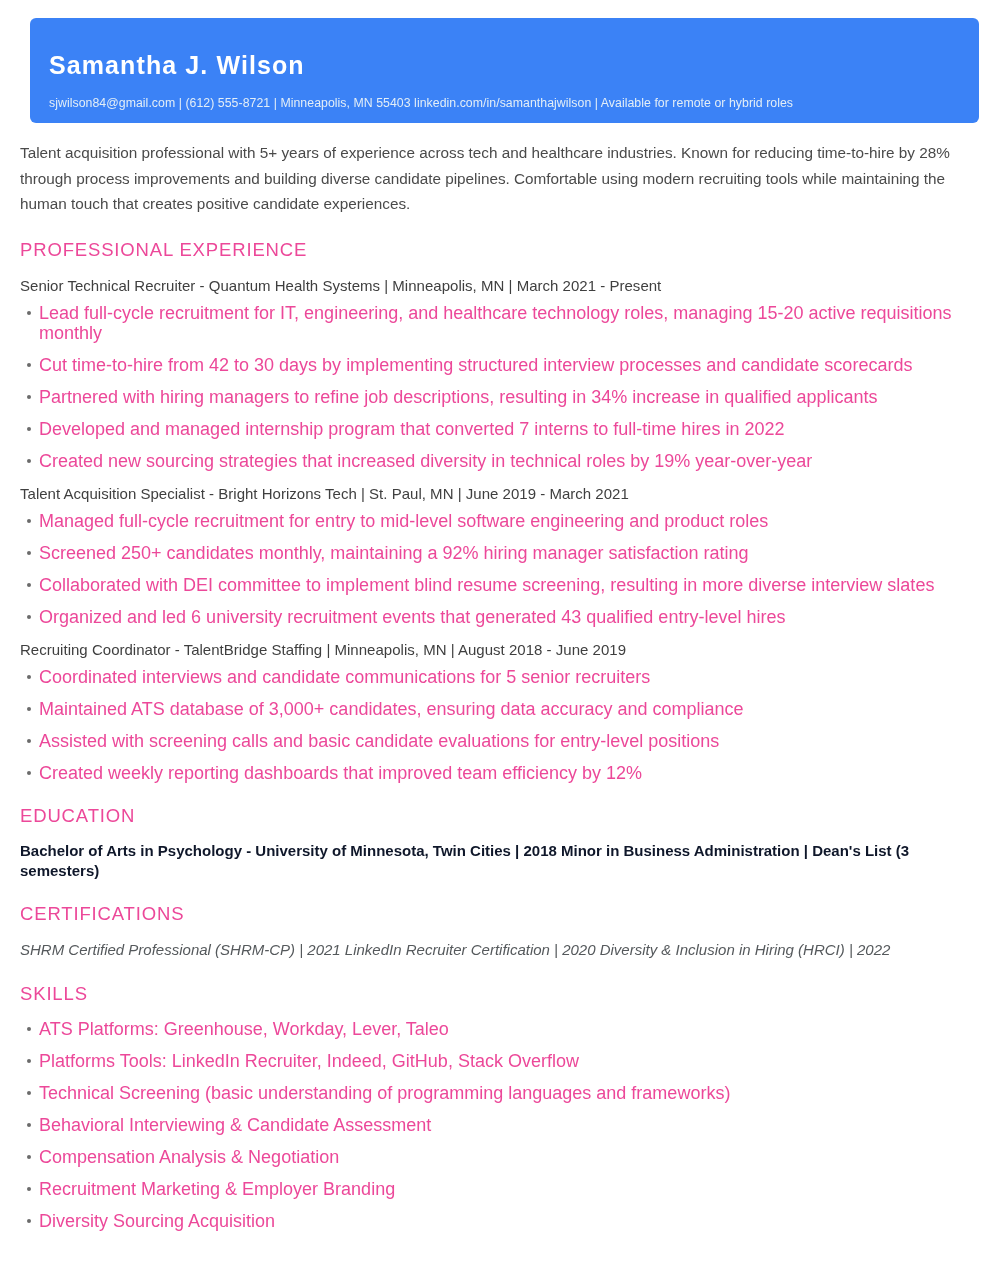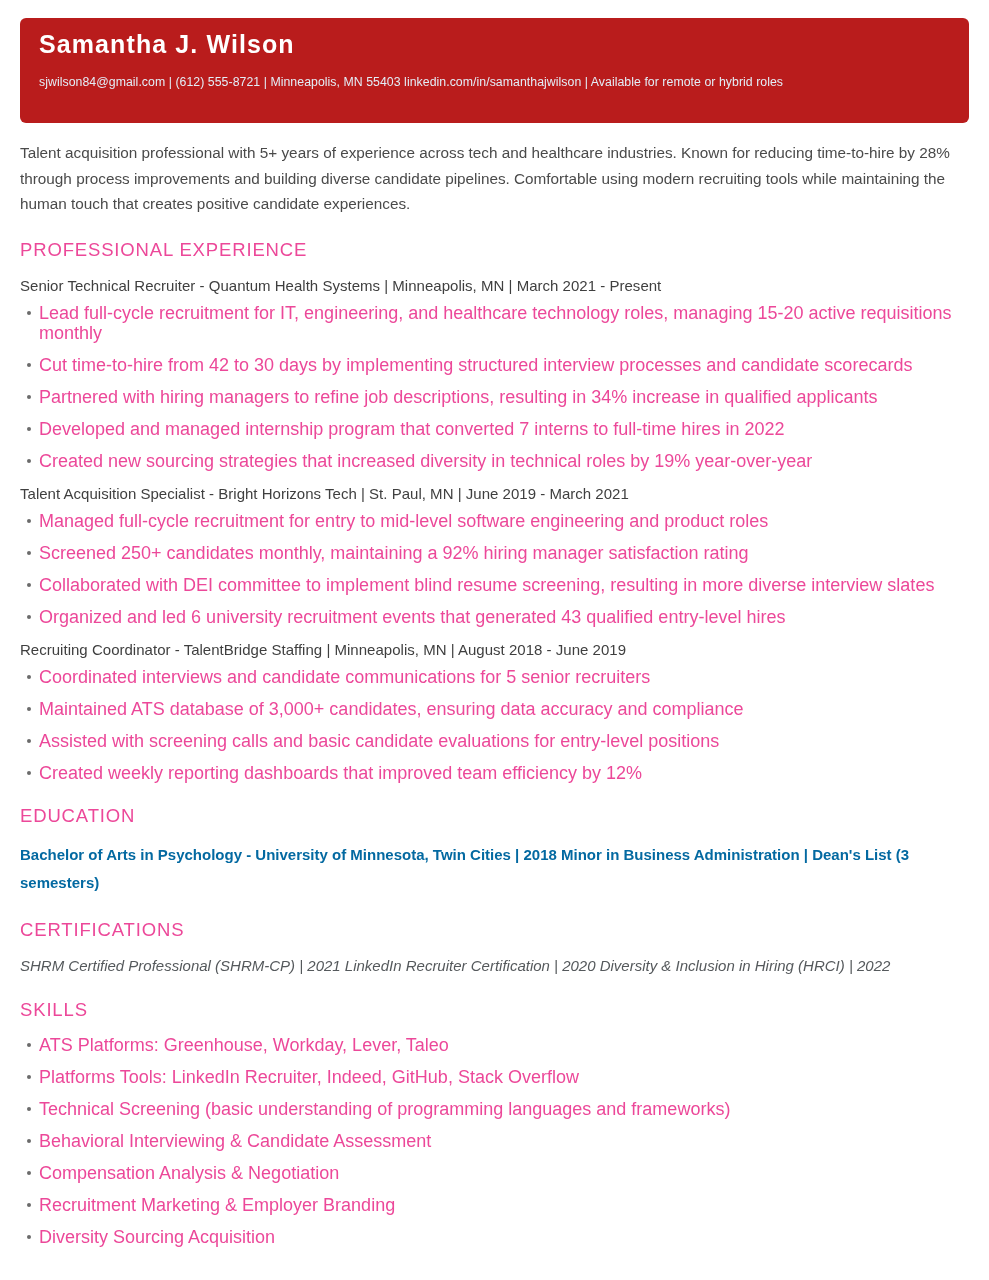--- a/index.html
+++ b/index.html
@@ -19,28 +19,28 @@
     width: 989px;
     height: 1280px;
     position: relative;
     box-sizing: border-box;
     padding: 0;
   }
 
   
   .header-banner {
     position: absolute;
-    left: 20px;
+    left: 30px;
     top: 18px;
     width: 949px;
     height: 105px;
-    background: #b91c1c;
+    background: #3b82f6;
     border-radius: 6px;
     box-sizing: border-box;
-    padding: 4px 20px 0 19px;
+    padding: 25px 20px 0 19px;
   }
   .candidate-name {
     color: #ffffff;
     font-size: 25px;
     font-weight: bold;
     letter-spacing: 1.1px;
     line-height: 32px;
     margin: 0;
     padding-top: 6px;
   }
@@ -111,22 +111,22 @@
     top: 8px;
     width: 4px;
     height: 4px;
     border-radius: 50%;
     background: #6b6b6b;
   }
 
   .edu-entry {
     font-size: 15px;
     font-weight: bold;
-    color: #0369a1;
-    line-height: 28px;
+    color: #0f172a;
+    line-height: 20px;
     margin: 0;
   }
 
   .cert-entry {
     font-size: 15px;
     font-style: italic;
     color: #55595c;
     line-height: 22px;
     margin: 0;
   }

